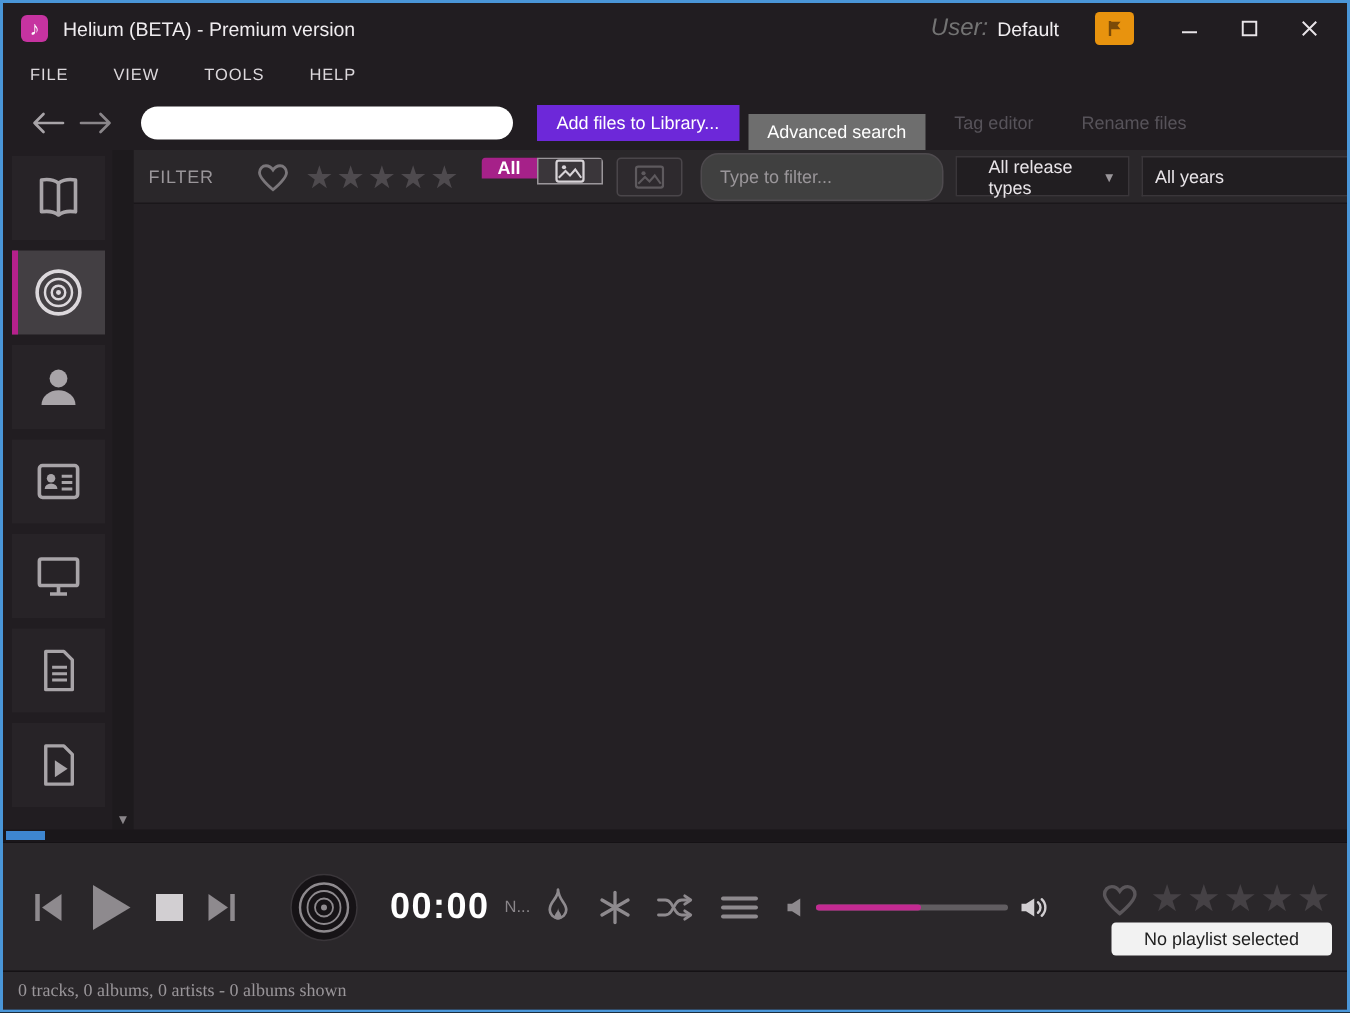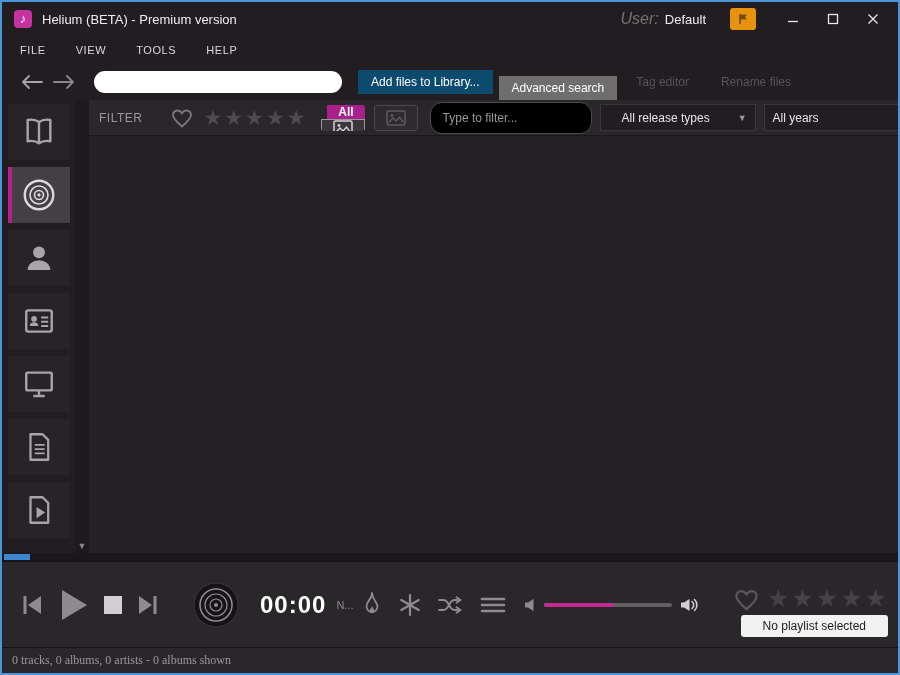--- a/index.html
+++ b/index.html
@@ -22,47 +22,47 @@
   .flag-btn { width: 26px; height: 22px; background: #e8930e; border: none; border-radius: 3px; margin-right: 14px; display:flex; align-items:center; justify-content:center; cursor: pointer; }
   .win-btn { width: 34px; height: 24px; background: transparent; border: none; display: flex; align-items: center; justify-content: center; cursor: pointer; }
   
   .menubar { height: 28px; flex: 0 0 28px; display: flex; align-items: center; padding-left: 18px; gap: 30px; }
   .menu-item { font-size: 11px; color: #dcd8dc; letter-spacing: 0.6px; cursor: default; }
   
   .toolbar { height: 36px; flex: 0 0 36px; display: flex; align-items: center; padding-left: 14px; }
   .nav-arrow { background: none; border: none; padding: 0 4px; display: flex; align-items: center; }
   .search-input { width: 248px; height: 22px; border-radius: 11px; border: none; background: #ffffff; margin: 0 16px 0 14px; padding: 0 10px; font-size: 12px; color: #222; outline: none; }
   .tb-btn { height: 24px; border: none; font-size: 12px; padding: 0 13px; margin-right: 6px; color: #fff; cursor: pointer; font-family:"Liberation Sans", sans-serif; }
-  .tb-btn.add { background: #0c4a6e; }
+  .tb-btn.add { background: #6d28d9; }
   .tb-btn.adv { background: #6e6e6e; margin-top: 11px; }
   .tb-btn.disabled { background: transparent; color: #57535a; cursor: default; }
   
   .content { flex: 1 1 auto; display: flex; min-height: 0; }
   .sidebar { width: 72px; flex: 0 0 72px; padding: 4px 0 0 6px; }
   .side-item { width: 62px; height: 56px; margin-bottom: 7px; background: #272327; position: relative; display: flex; align-items: center; justify-content: center; cursor: pointer; }
   .side-item.selected { background: #433f43; }
   .side-item.selected::before { content:""; position: absolute; left: 0; top: 0; bottom: 0; width: 4px; background: #b5218c; }
   .side-scroll { width: 14px; flex: 0 0 14px; background: #1d1a1d; margin-left: 1px; position: relative; }
   .side-scroll .down-arrow { position: absolute; bottom: 2px; left: 0; width: 100%; text-align: center; color: #8a868a; font-size: 9px; cursor: pointer; }
   .main { flex: 1 1 auto; display: flex; flex-direction: column; min-width: 0; }
   
   .filterbar { height: 36px; flex: 0 0 36px; background: #2a272a; display: flex; align-items: center; padding-left: 10px; border-bottom: 1px solid #1a171a; }
   .filter-label { font-size: 12px; color: #9a969a; letter-spacing: 0.5px; margin-right: 28px; }
   .filter-heart { margin-right: 8px; display: flex; cursor: pointer; }
   .filter-stars { display: flex; margin-right: 14px; cursor: pointer; }
   .filter-stars .star { font-size: 21px; color: #4e4a4e; line-height: 24px; padding: 0 1px; font-family:"DejaVu Sans", sans-serif; }
-  .seg-group { display: flex; align-items: flex-end; height: 26px; border-radius: 3px; overflow: hidden; flex-direction: column; }
+  .seg-group { display: flex; align-items: flex-start; height: 26px; border-radius: 3px; overflow: hidden; }
   .seg-all { background: #a62189; color: #fff; border: none; font-size: 12px; font-weight: bold; padding: 0 11px; cursor: pointer; }
   .seg-img { width: 44px; background: #3a363a; border: 1px solid #9a969a; display: flex; align-items: center; justify-content: center; cursor: pointer; }
   .seg-img2 { width: 44px; height: 26px; background: #2e2a2e; border: 1px solid #4a464a; border-radius: 3px; margin-left: 9px; display: flex; align-items: center; justify-content: center; cursor: pointer; }
-  .type-filter { width: 162px; height: 32px; margin-left: 12px; background: #000000; border: 1px solid #4e4a4e; border-radius: 12px; color: #d8d4d8; font-size: 12px; padding: 0 12px; outline: none; }
+  .type-filter { width: 162px; height: 32px; margin-left: 12px; background: #404040; border: 1px solid #4e4a4e; border-radius: 12px; color: #d8d4d8; font-size: 12px; padding: 0 12px; outline: none; }
   .type-filter::placeholder { color: #9a969a; }
   .dropdown { height: 27px; margin-left: 8px; background: #211e21; border: 1px solid #3a363a; display: flex; align-items: center; padding: 0 8px; font-size: 12px; color: #e8e4e8; cursor: pointer; }
   .dropdown .dd-arrow { margin-left: auto; color: #9a969a; font-size: 9px; padding-left: 10px; }
-  .dd-release { width: 156px; padding-left: 21px; }
+  .dd-release { width: 116px; padding-left: 21px; }
   .dd-years { flex: 1 1 auto; margin-right: 0; border-right: none; }
   .library-area { flex: 1 1 auto; background: #242024; }
   
   .hscroll { height: 8px; flex: 0 0 8px; background: #1a171a; position: relative; }
   .hscroll .hthumb { position: absolute; left: 2px; top: 1px; width: 26px; height: 6px; background: #3e86cf; cursor: pointer; }
   
   .player { height: 86px; flex: 0 0 86px; background: #2a272a; border-top: 1px solid #151215; display: flex; align-items: center; padding: 0 10px 0 16px; }
   .transport { display: flex; align-items: center; gap: 8px; }
   .p-btn { background: none; border: none; display: flex; align-items: center; cursor: pointer; padding: 0; }
   .disc-logo { margin-left: 30px; cursor: default; }

